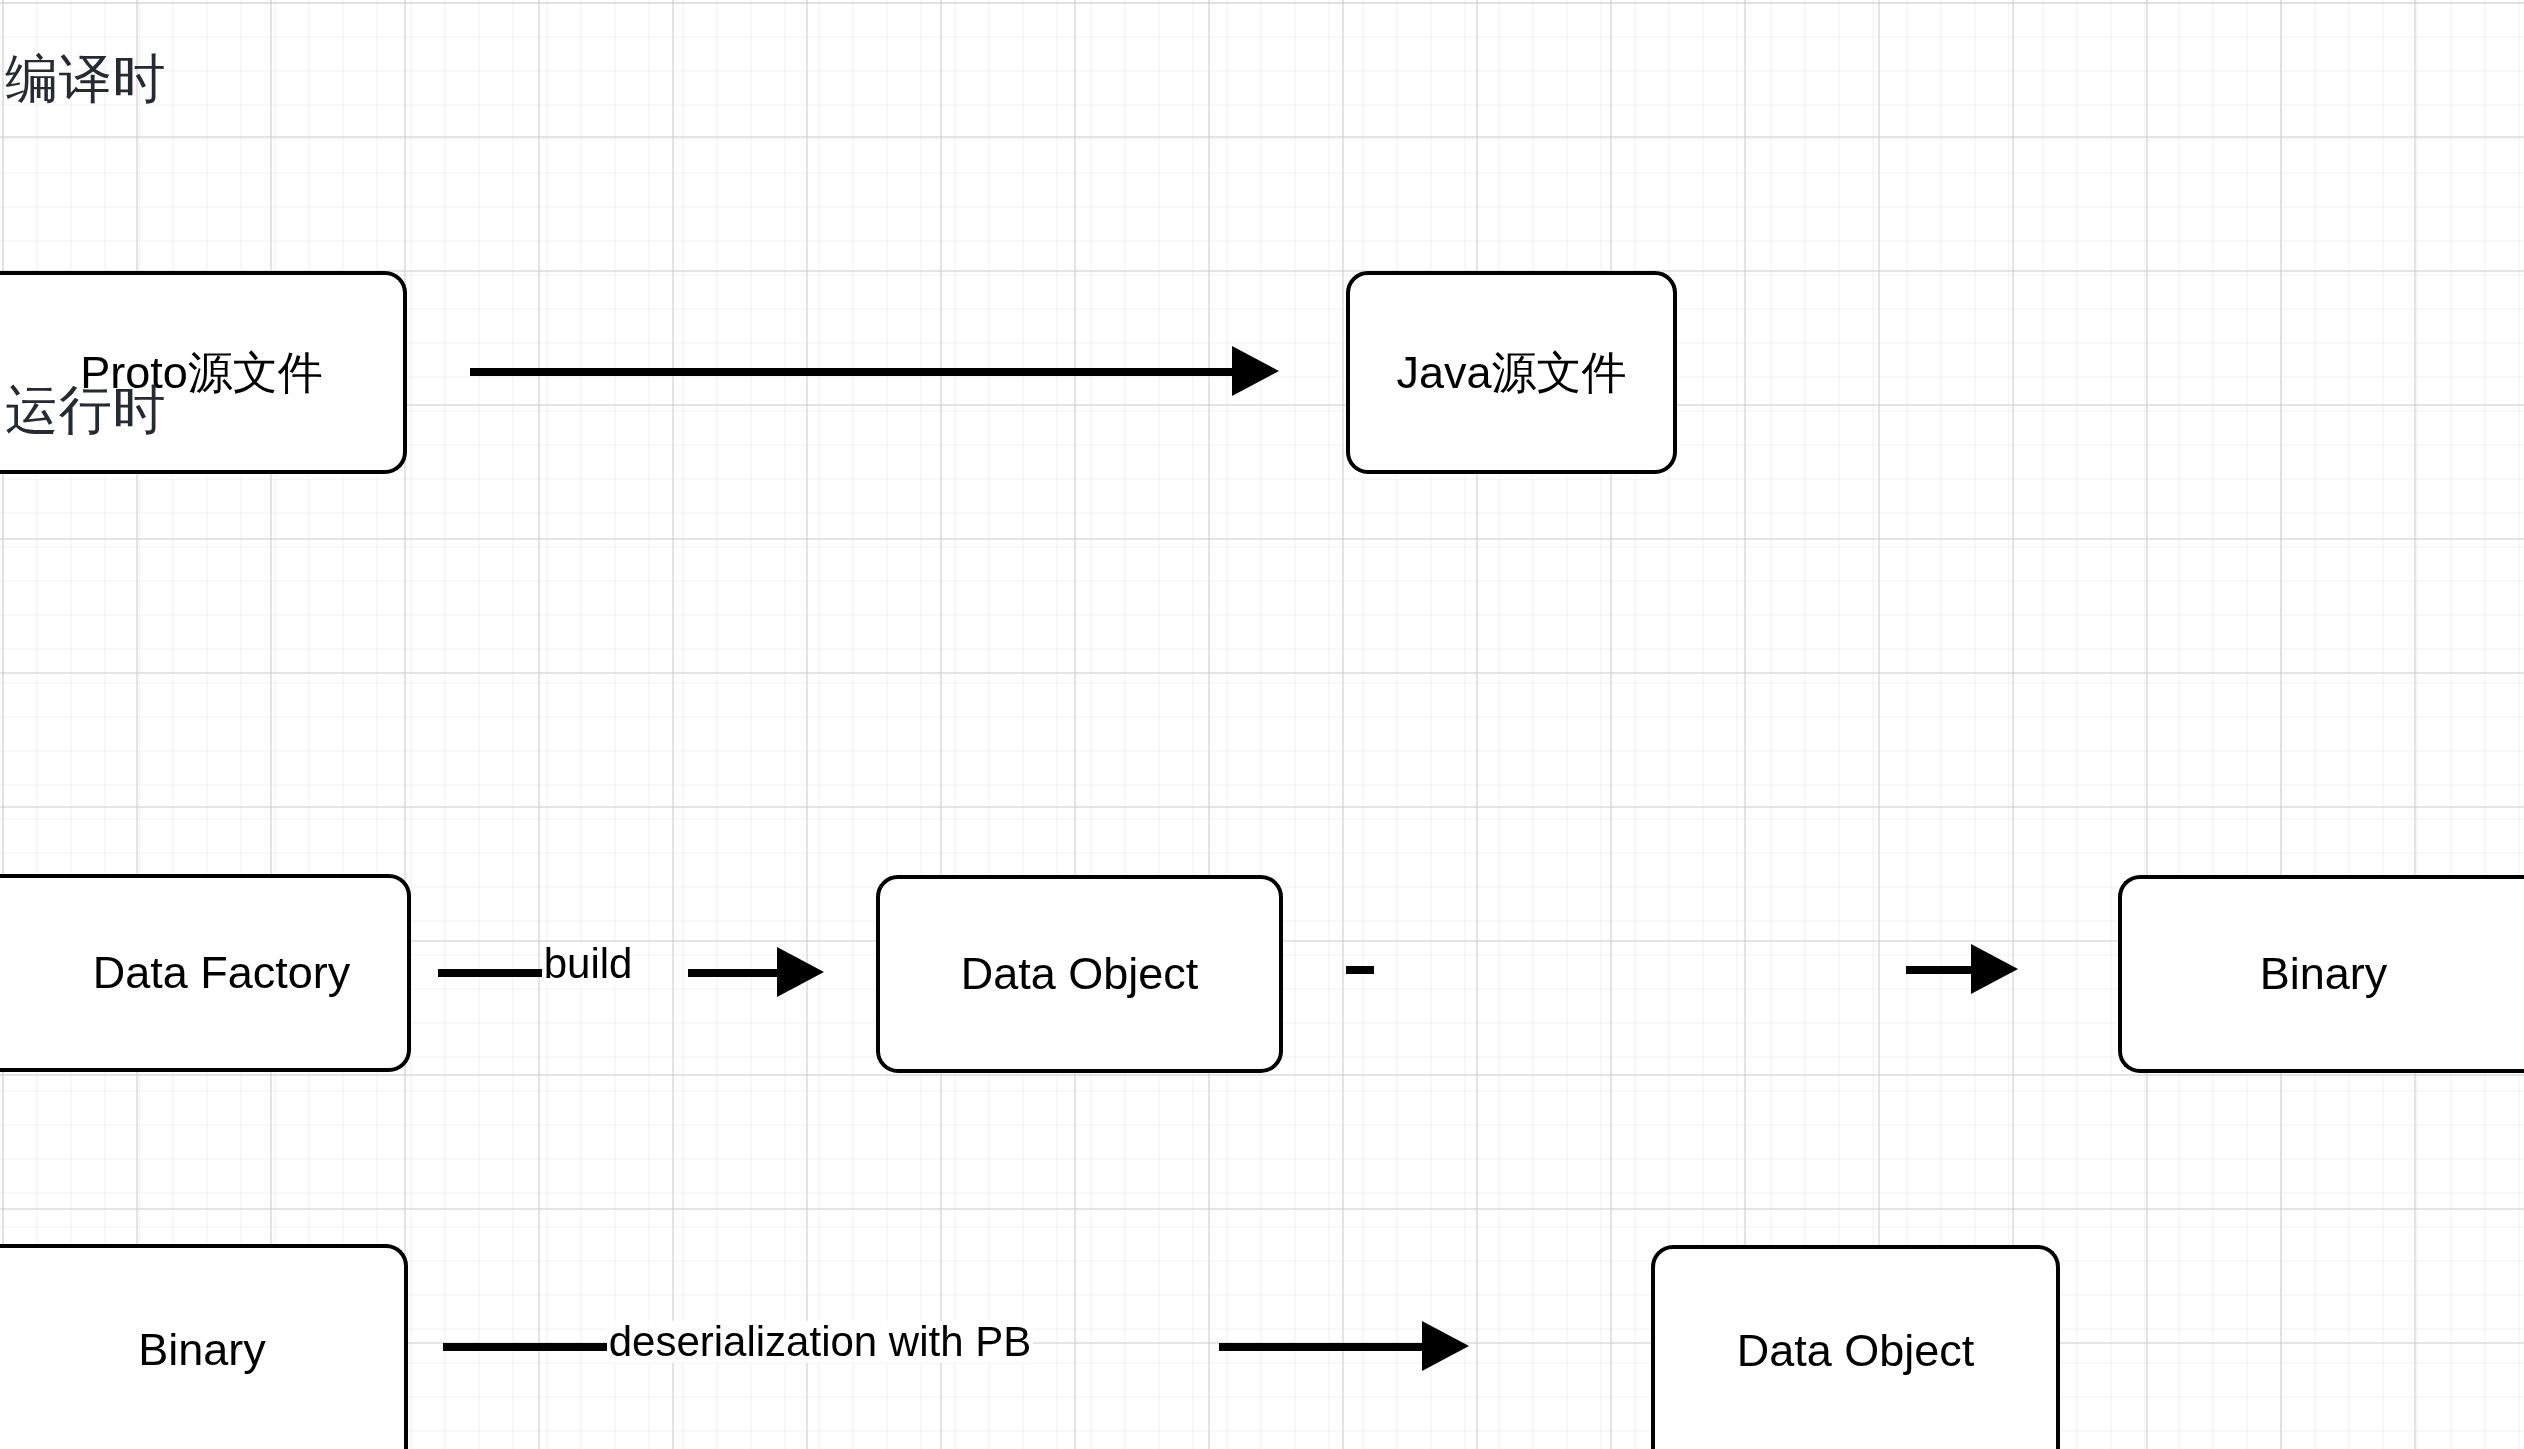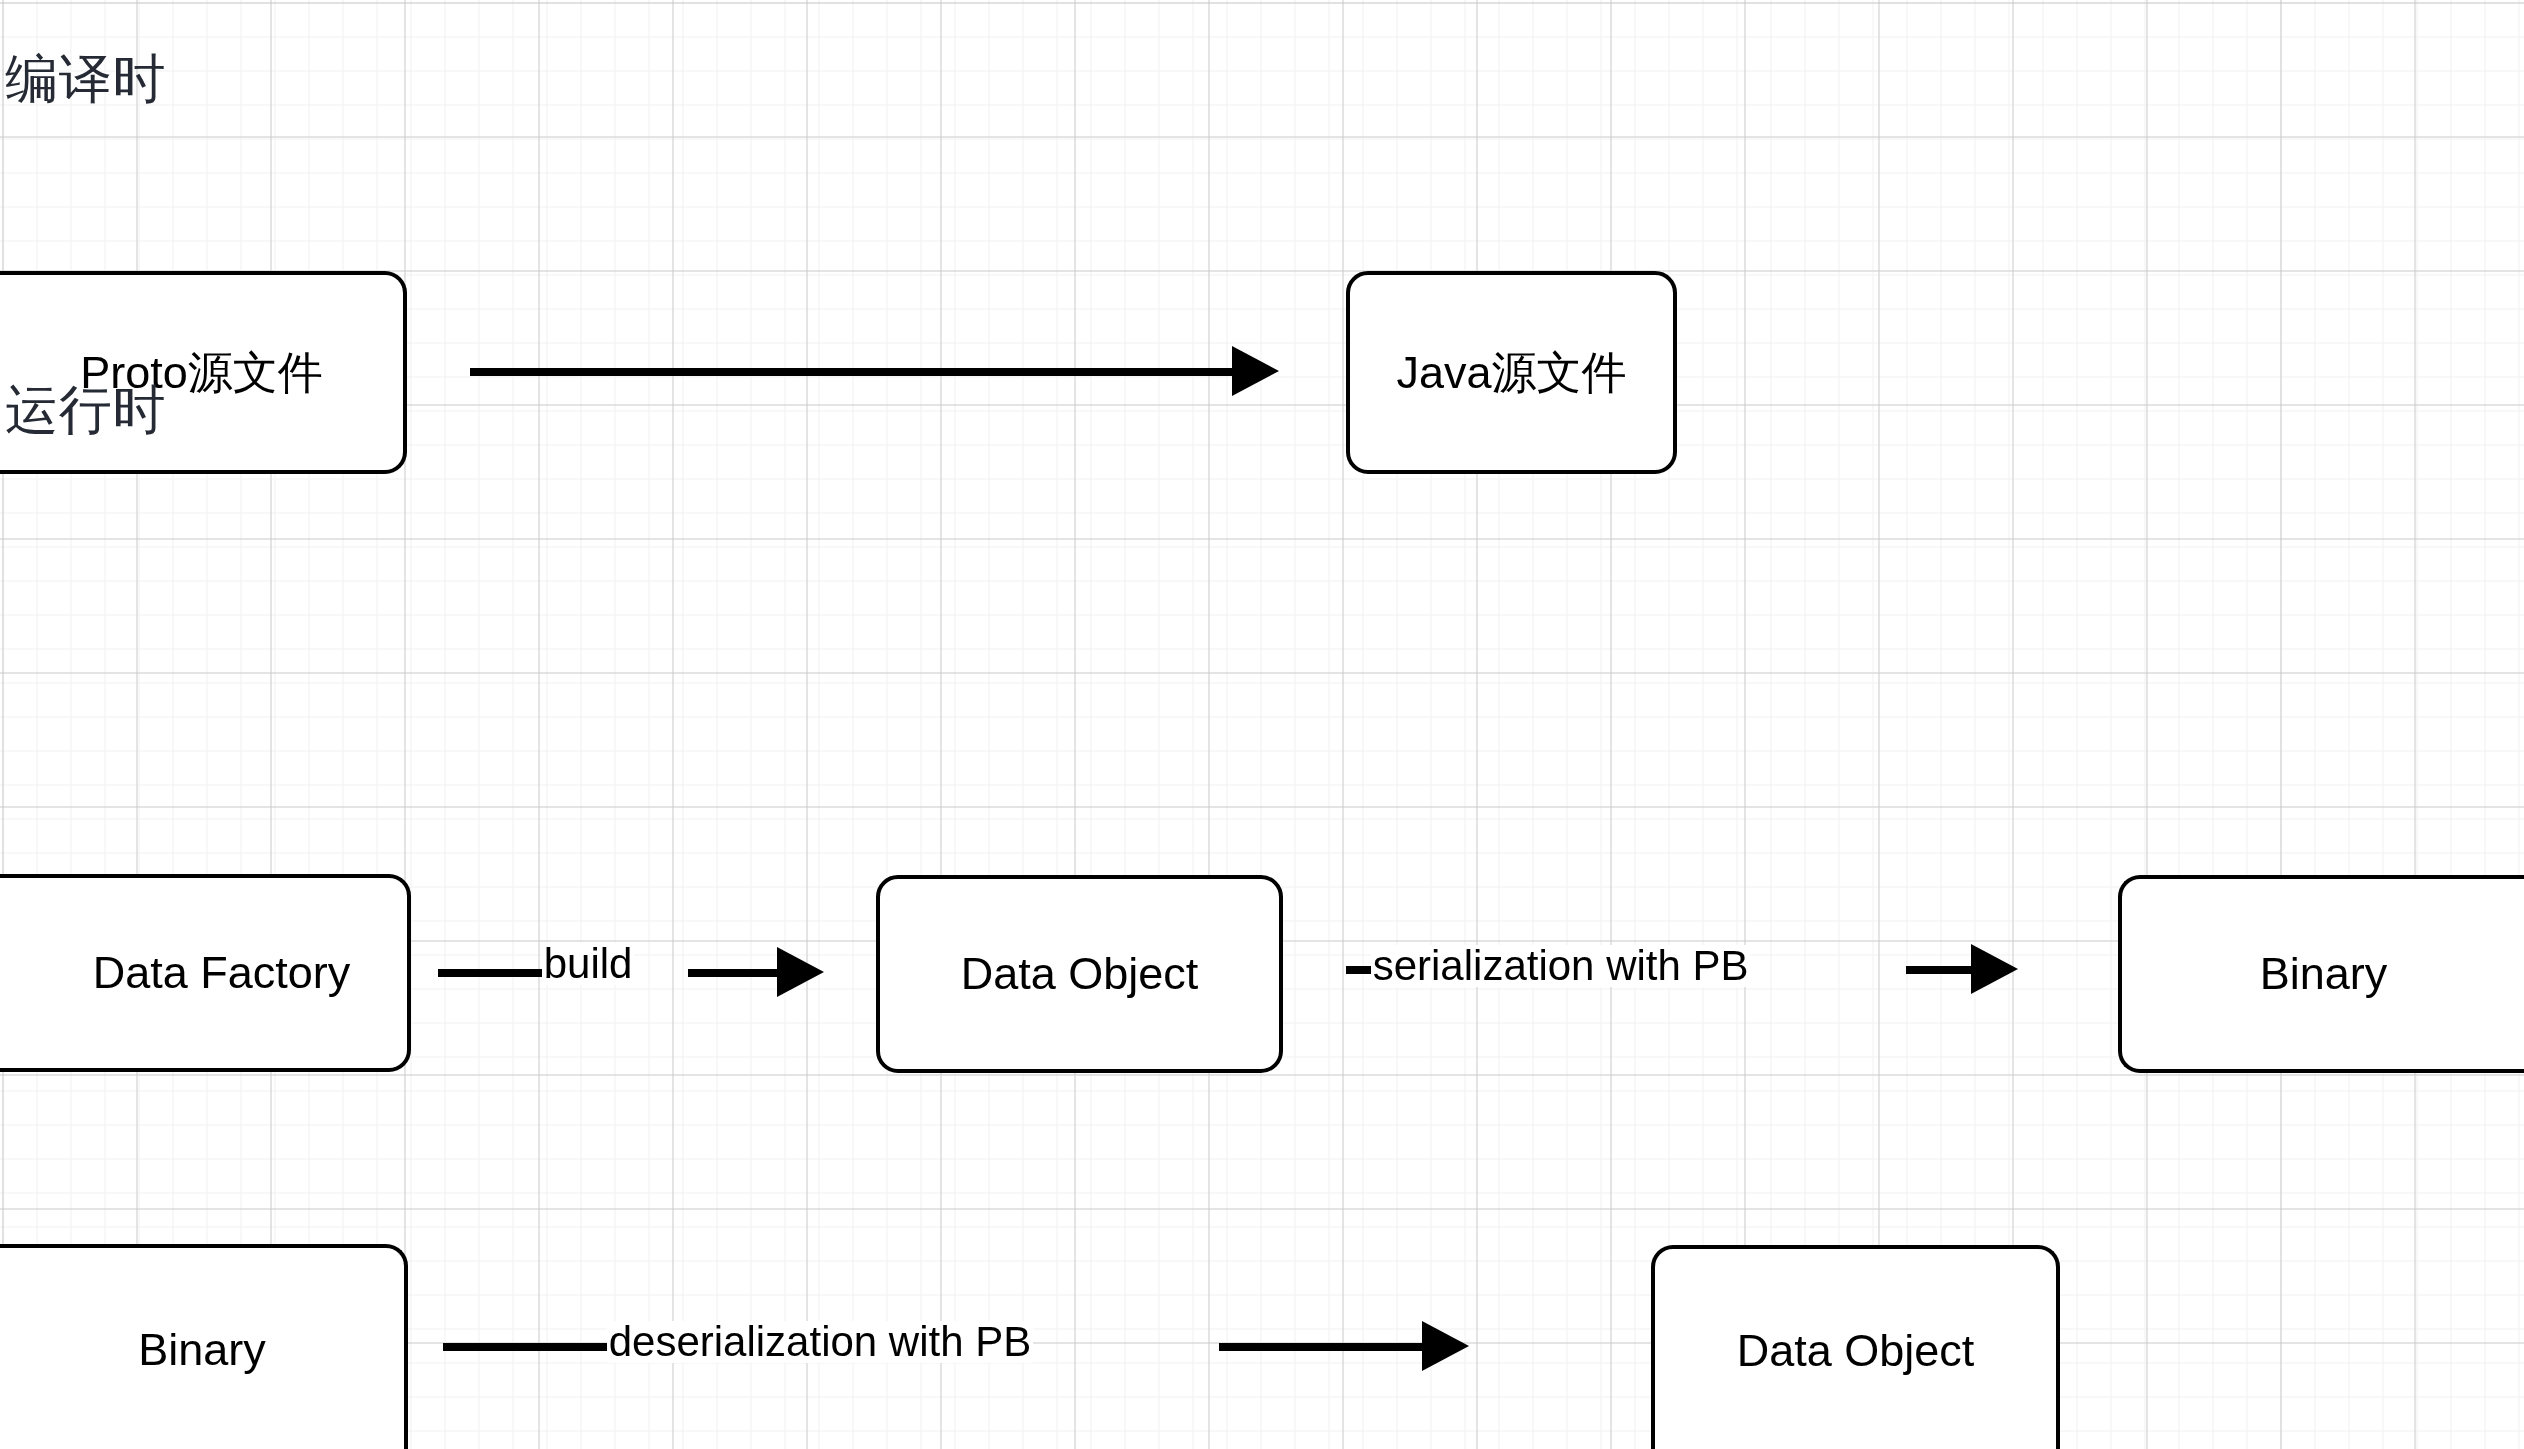--- a/index.html
+++ b/index.html
@@ -119,21 +119,20 @@
   <div class="edge-line" style="left:438px; top:969px; width:106px;"></div>
   <div class="edge-label" style="left:542px; top:943px;">build</div>
   <div class="edge-line" style="left:688px; top:969px; width:92px;"></div>
   <div class="edge-head" style="left:777px; top:947px;"></div>
 
   <div class="node" style="left:876px; top:875px; width:407px; height:198px;">
     <span>Data Object</span>
   </div>
 
   <div class="edge-line" style="left:1346px; top:966px; width:28px;"></div>
-  <div class="edge-label" style="left:1371px; top:945px;">serialization with PB</div>
   <div class="edge-line" style="left:1906px; top:966px; width:67px;"></div>
   <div class="edge-head" style="left:1971px; top:944px;"></div>
 
   <div class="node clip-right" style="left:2118px; top:875px; width:407px; height:198px;">
     <span>Binary</span>
   </div>
 
   <div class="node clip-left clip-bottom" style="left:0px; top:1244px; width:408px; height:220px;">
     <span style="margin-top:-11.8px;">Binary</span>
   </div>

